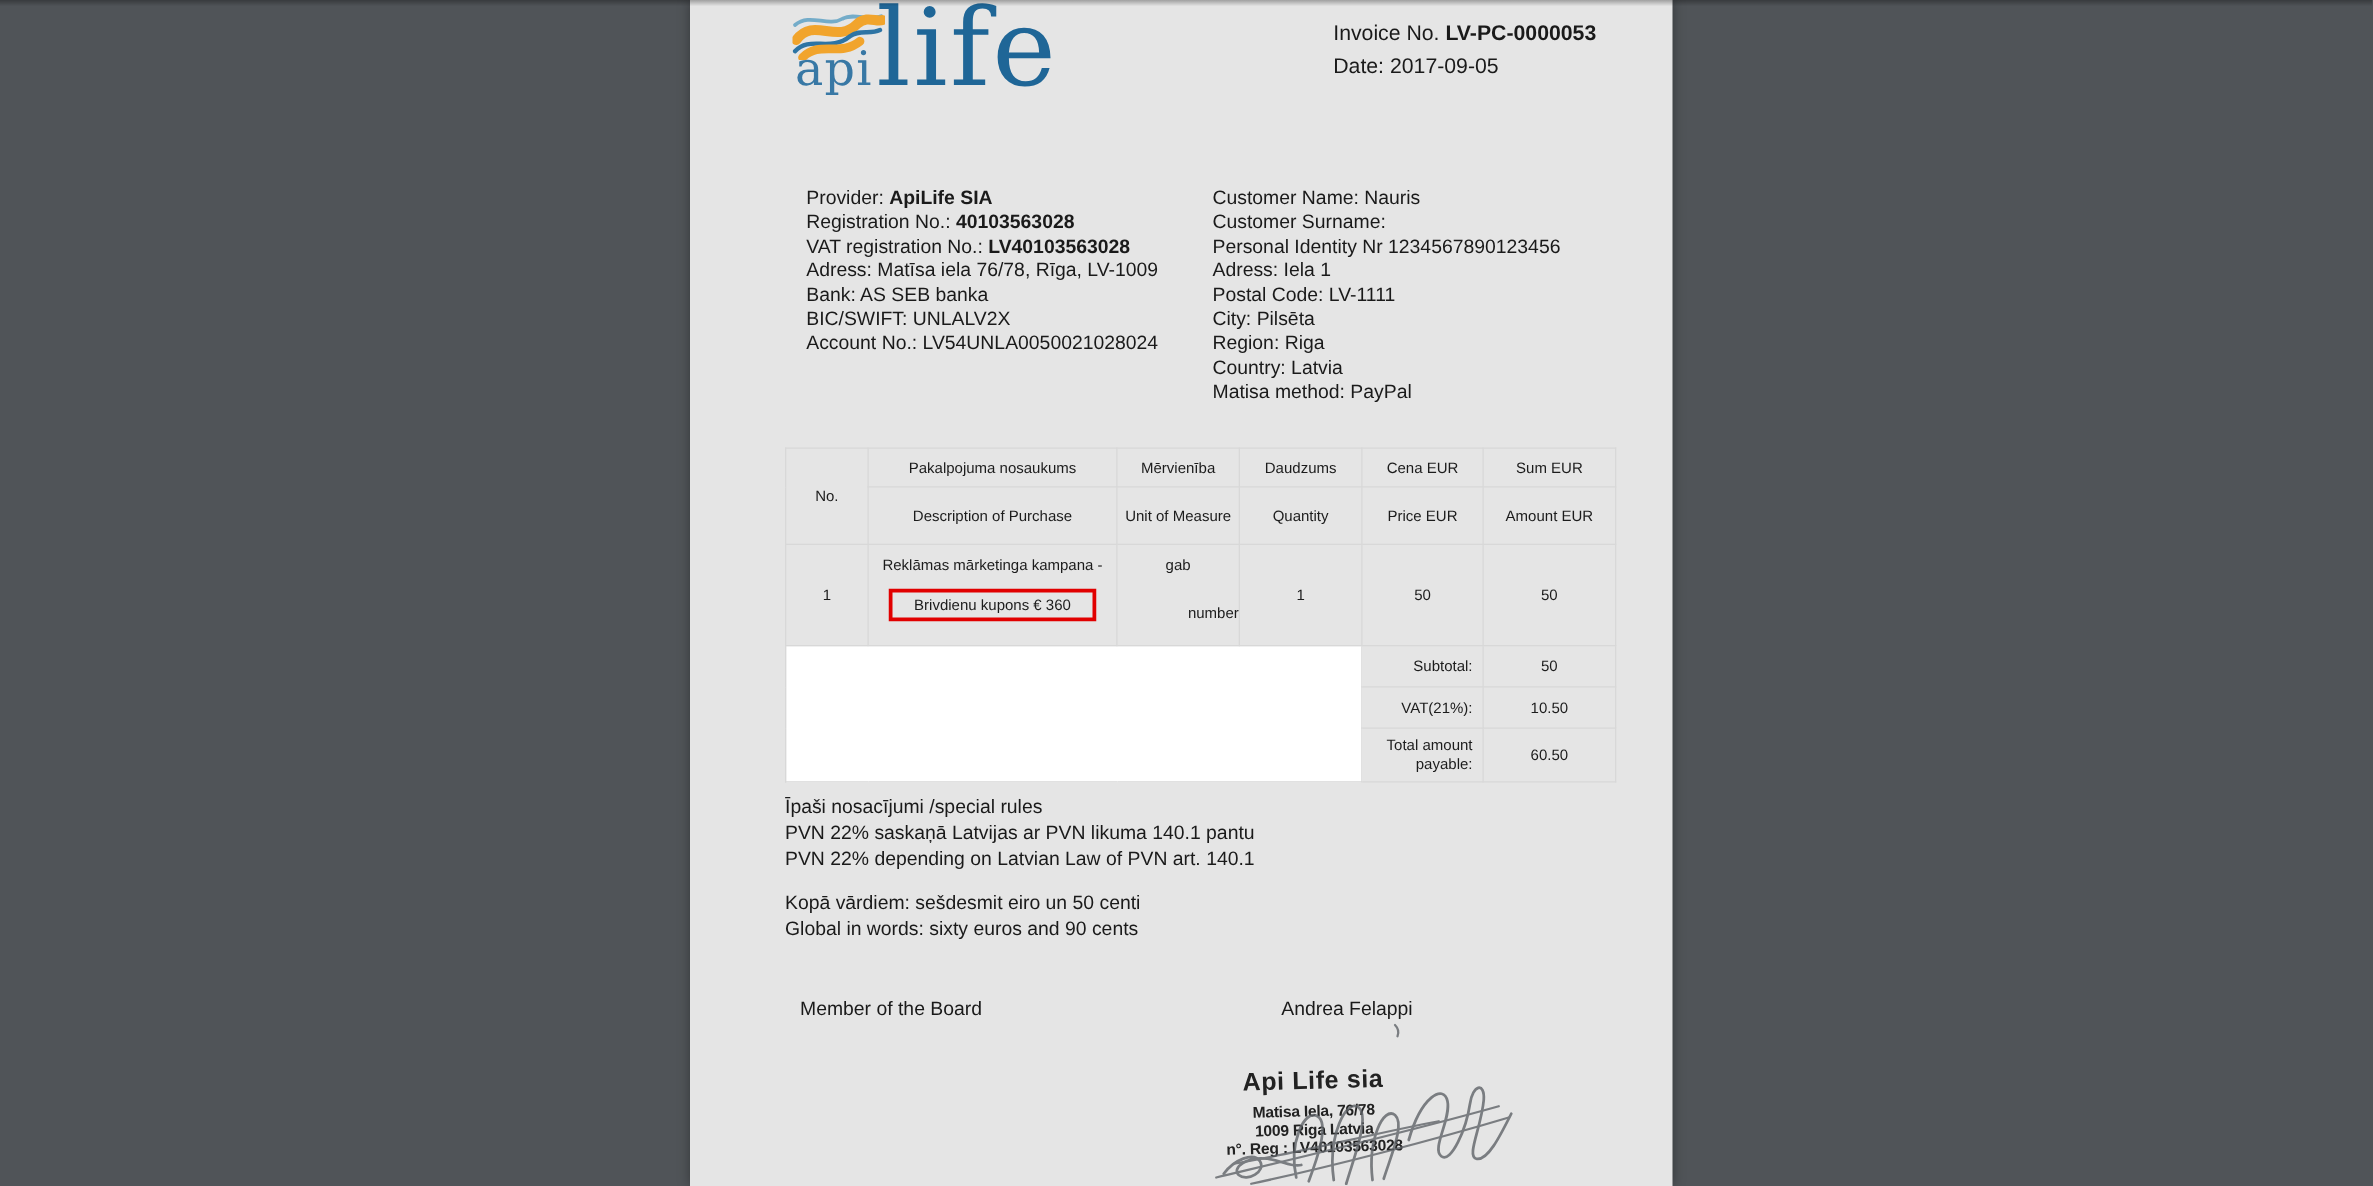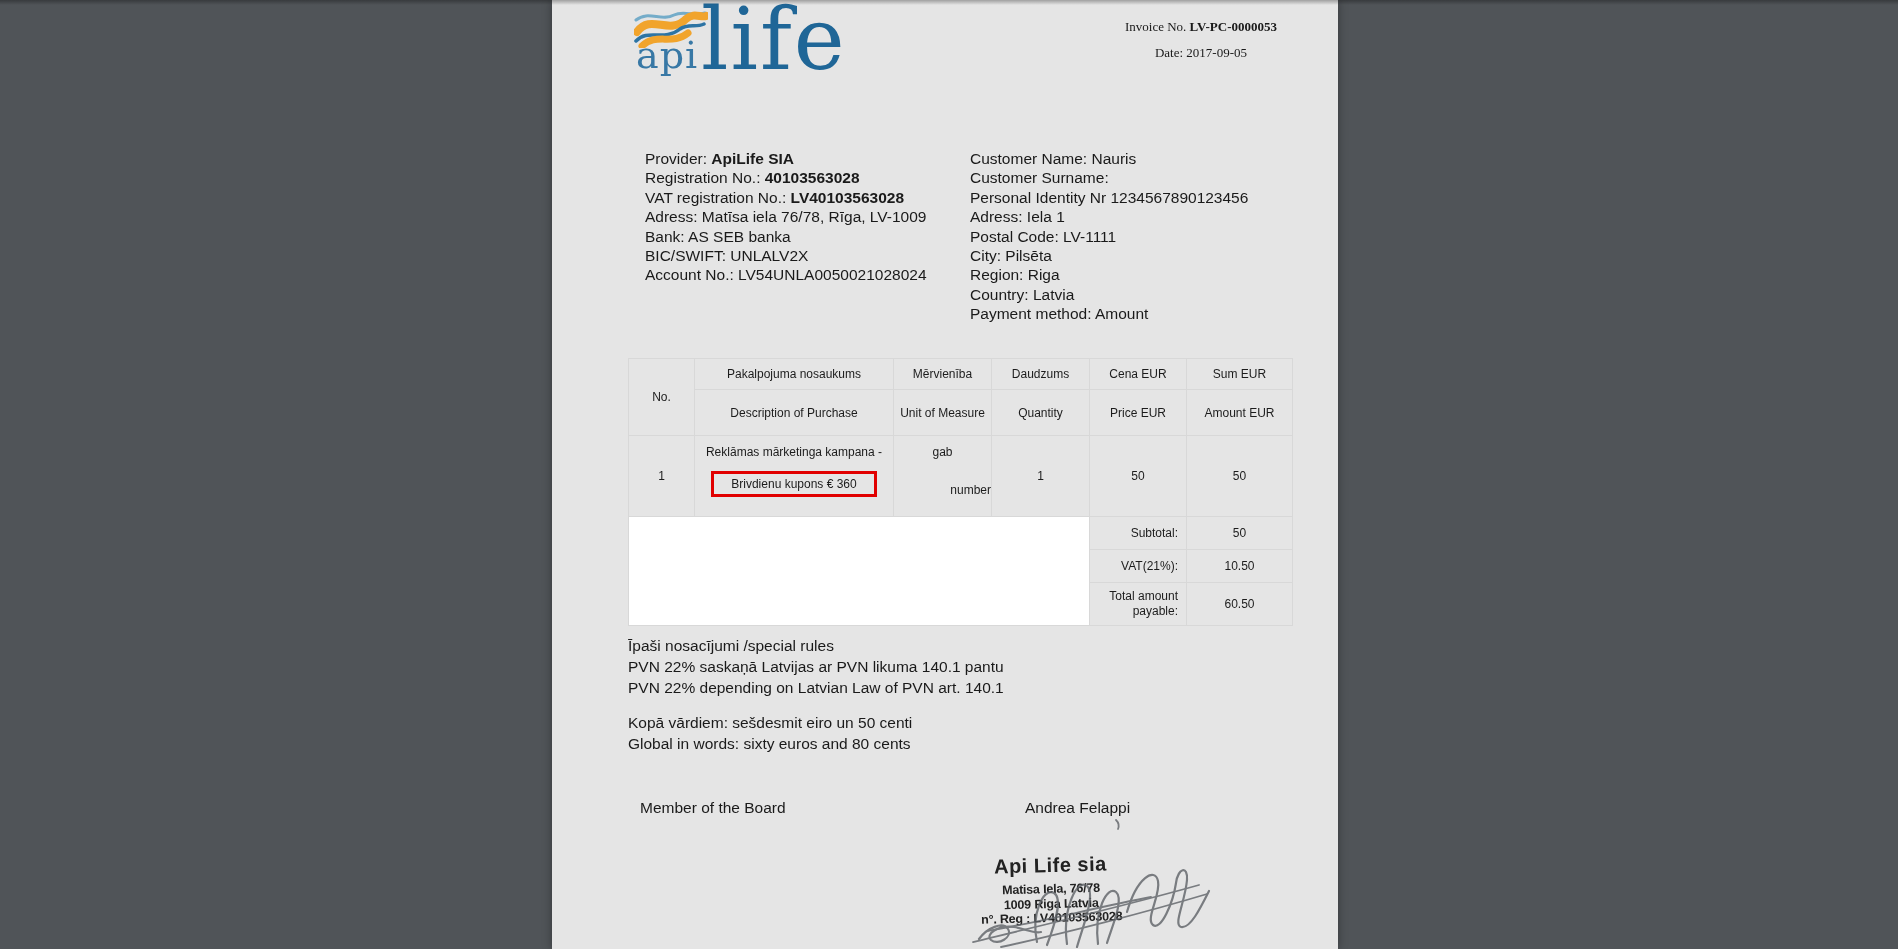--- a/index.html
+++ b/index.html
@@ -15,21 +15,21 @@
     background:#e5e5e5;box-shadow:0 0 9px rgba(0,0,0,.35);}
   .abs{position:absolute;}
 
   
   .logo-api{left:84px;top:36px;font-family:"DejaVu Serif",serif;
     font-size:38px;color:#3878a5;letter-spacing:1px;line-height:1;}
   .logo-life{left:149px;top:-4px;font-family:"DejaVu Serif",serif;
     font-size:86px;color:#1f6697;letter-spacing:2px;line-height:1;}
 
   
-  .inv-head{right:61px;top:14px;text-align:center;font-size:13px;line-height:26px;font-family:Liberation Serif, serif;}
+  .inv-head{right:61px;top:14px;text-align:left;font-size:17px;line-height:26px;}
   .inv-head b{font-weight:700;}
 
   
   .block{font-size:15.5px;line-height:19.4px;}
   .provider{left:93px;top:149px;}
   .customer{left:418px;top:149px;}
   .block b{font-weight:700;}
 
   
   .inv-table{position:absolute;left:76px;top:358px;width:664px;
@@ -98,21 +98,21 @@
 
   <div class="abs block customer">
     <div>Customer Name: Nauris</div>
     <div>Customer Surname:</div>
     <div>Personal Identity Nr 1234567890123456</div>
     <div>Adress: Iela 1</div>
     <div>Postal Code: LV-1111</div>
     <div>City: Pilsēta</div>
     <div>Region: Riga</div>
     <div>Country: Latvia</div>
-    <div>Payment method: Amount</div>
+    <div>Matisa method: PayPal</div>
   </div>
 
   <table class="inv-table">
     <colgroup>
       <col style="width:66px">
         <col style="width:199px">
         <col style="width:98px">
       <col style="width:98px">
         <col style="width:97px">
         <col style="width:106px">
@@ -164,21 +164,21 @@
   </table>
 
   <div class="abs rules">
     <div>Īpaši nosacījumi /special rules</div>
     <div>PVN 22% saskaņā Latvijas ar PVN likuma 140.1 pantu</div>
     <div>PVN 22% depending on Latvian Law of PVN art. 140.1</div>
   </div>
 
   <div class="abs words">
     <div>Kopā vārdiem: sešdesmit eiro un 50 centi</div>
-    <div>Global in words: sixty euros and 80 cents</div>
+    <div>Global in words: sixty euros and 90 cents</div>
   </div>
 
   <div class="abs member">Member of the Board</div>
   <div class="abs signer">Andrea Felappi</div>
 
   <div class="abs stamp">
     <div class="co">Api Life sia</div>
     <div class="ad first">Matisa Iela, 76/78</div>
     <div class="ad">1009 Riga Latvia</div>
     <div class="ad">n°. Reg : LV40103563028</div>

